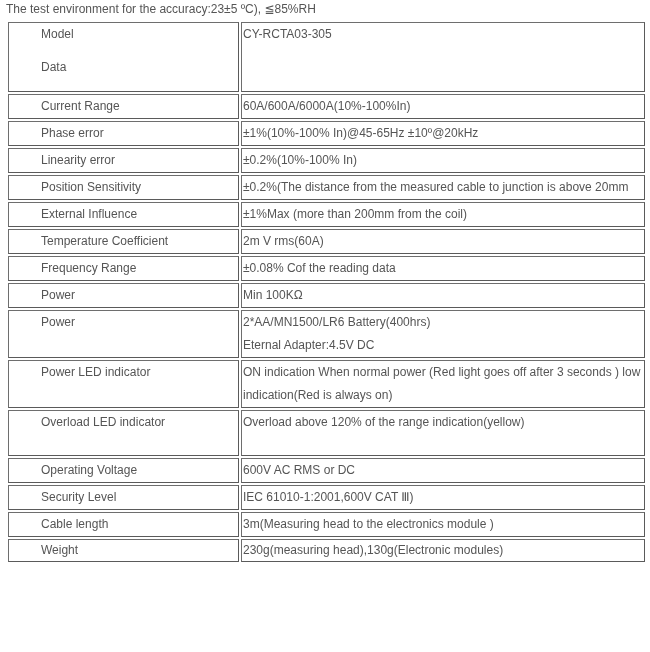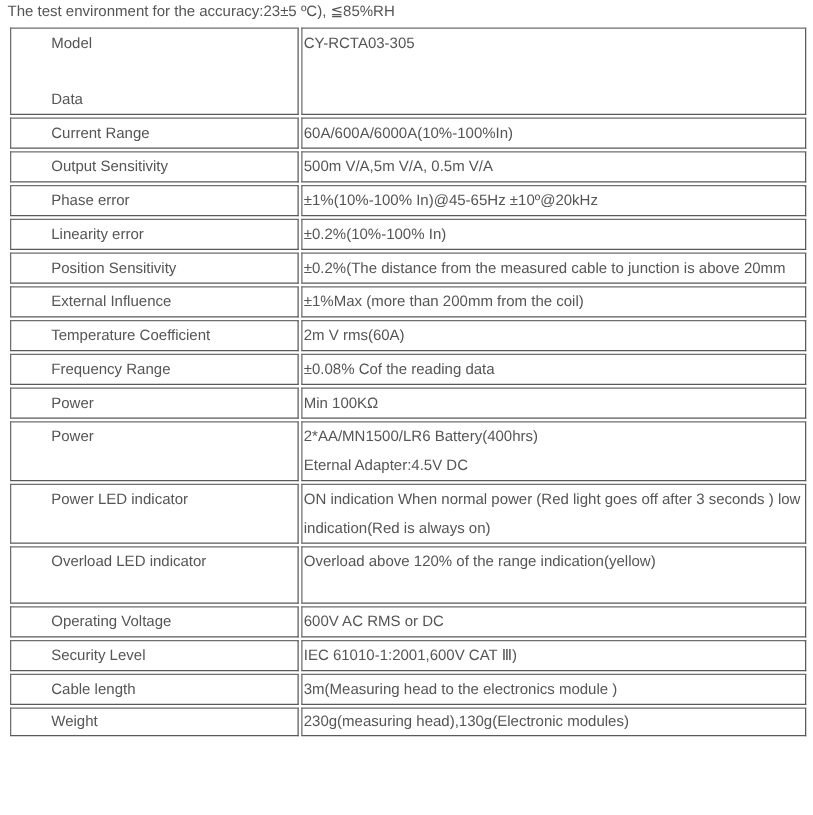--- a/index.html
+++ b/index.html
@@ -44,21 +44,21 @@
       color: #555555;
       line-height: 23px;
       height: 21px;
       overflow: hidden;
       white-space: nowrap;
     }
     table.spec td.label { width: 197px; padding-left: 32px; }
     table.spec td.value { width: auto; }
     .line { display: block; line-height: 23px; }
     tr.tall-model td { height: 68px; }
-    tr.tall-model td.label .line.second { margin-top: 22px; }
+    tr.tall-model td.label .line.second { margin-top: 10px; }
     tr.two-line td { height: 44px; }
     tr.two-line td.value .line { line-height: 23px; }
     tr.overload td { height: 44px; }
     tr.last td { height: 19px; line-height: 21px; }
   </style>
 </head>
 <body>
 
 <div class="title">The test environment for the accuracy:23±5 ºC), ≦85%RH</div>
 
@@ -69,24 +69,20 @@
         <span class="line">Model</span>
         <span class="line second">Data</span>
       </td>
       <td class="value">
         <span class="line">CY-RCTA03-305</span>
       </td>
     </tr>
     <tr>
       <td class="label">Current Range</td>
       <td class="value">60A/600A/6000A(10%-100%In)</td>
-    </tr>
-    <tr>
-      <td class="label">Output Sensitivity</td>
-      <td class="value">500m V/A,5m V/A, 0.5m V/A</td>
     </tr>
     <tr>
       <td class="label">Phase error</td>
       <td class="value">±1%(10%-100% In)@45-65Hz ±10º@20kHz</td>
     </tr>
     <tr>
       <td class="label">Linearity error</td>
       <td class="value">±0.2%(10%-100% In)</td>
     </tr>
     <tr>

